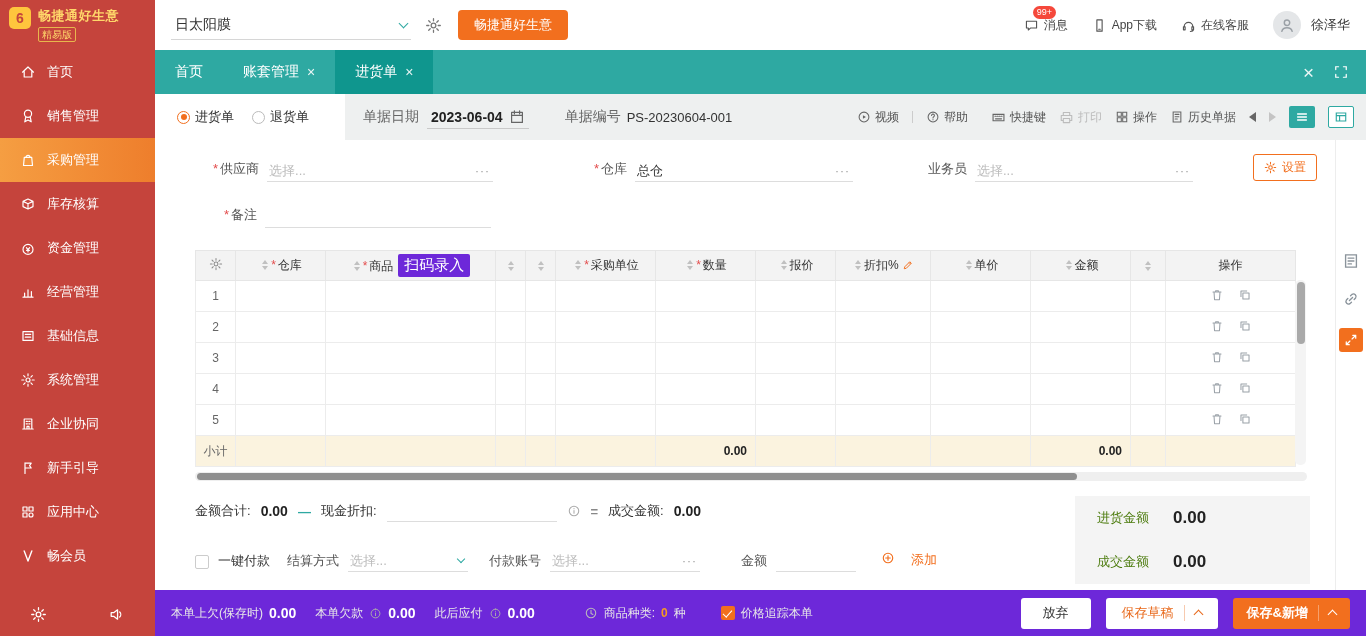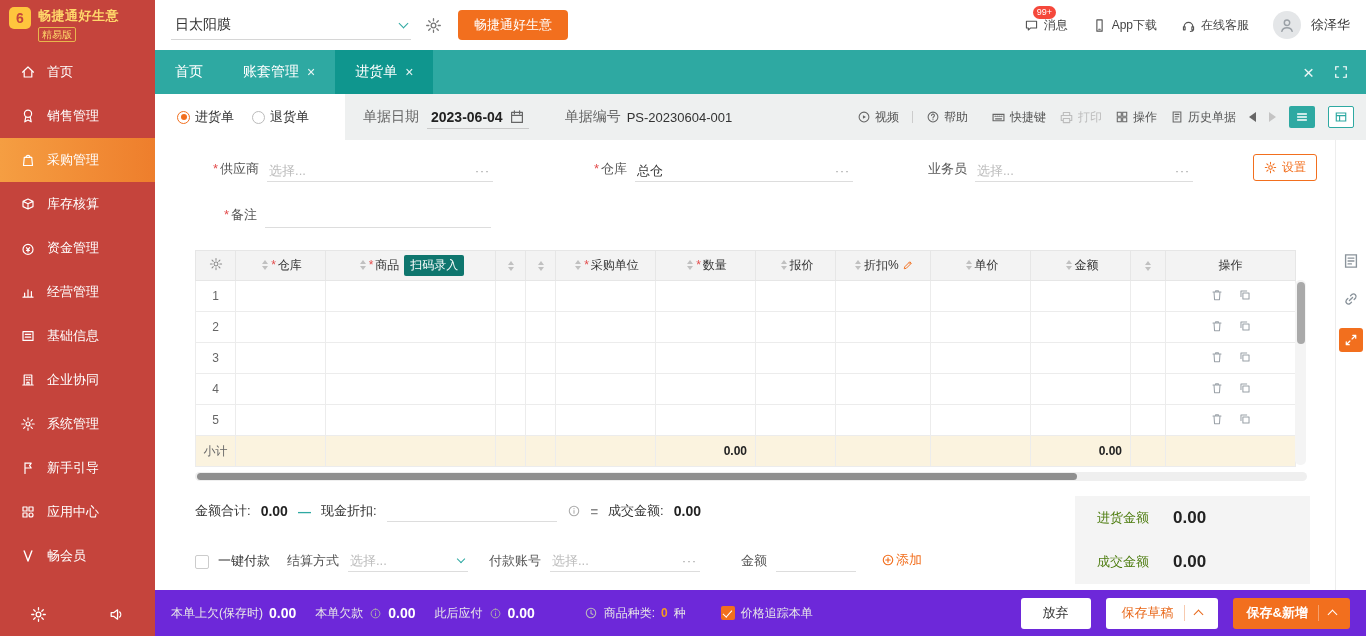--- a/index.html
+++ b/index.html
@@ -72,36 +72,36 @@
 .grid td{border:1px solid #ececec;height:31px;background:#fff}
 .grid td.num{text-align:center;color:#666}
 .grid tr.sub td{background:#fbf3df}
 .grid td.amt{text-align:right;padding-right:8px;font-weight:bold;color:#222}
 .grid td.ops{text-align:center}
 .opsin{display:inline-flex;gap:14px;align-items:center;justify-content:center}
 .sort{display:inline-block;vertical-align:-1px;margin:0 3px}
 .sort i{display:block;width:0;height:0;border-left:3.5px solid transparent;border-right:3.5px solid transparent}
 .sort .u{border-bottom:4px solid #c0c0c0;margin-bottom:2px}
 .sort .d{border-top:4px solid #c0c0c0}
-.scan{display:inline-block;background:#0f766e;color:#fff;font-size:12px;border-radius:2px;padding:2px 6px;margin-left:5px;cursor:pointer}
+.scan{display:inline-block;background:#6d28d9;color:#fff;font-size:15px;border-radius:2px;padding:2px 6px;margin-left:5px;cursor:pointer}
 .thin{display:inline-flex;align-items:center;gap:3px;justify-content:center}
 .vscroll{position:absolute;left:1140px;top:140px;width:11px;height:185px;background:#f4f4f4;border-radius:5px}
 .vthumb{position:absolute;left:1.5px;top:2px;width:8px;height:62px;background:#a9a9a9;border-radius:4px}
 .hscroll{position:absolute;left:40px;top:332px;width:1112px;height:9px;background:#efefef;border-radius:5px}
 .hthumb{position:absolute;left:2px;top:1px;width:880px;height:7px;background:#8f8f8f;border-radius:4px;cursor:pointer}
 
 .totals{position:absolute;left:40px;top:358px;height:26px;display:flex;align-items:center;gap:10px;font-size:13px}
 .tval{font-weight:bold;font-size:14px;color:#222}
 .minus{color:#2ea9a2;font-weight:bold}
 .eq{color:#888;font-weight:bold}
 .payrow{position:absolute;left:40px;top:404px;height:28px;display:flex;align-items:flex-end;gap:9px;font-size:13px;color:#555}
 .ckoff{width:14px;height:14px;background:#fff;border:1px solid #ccc;border-radius:2px;margin-bottom:3px;cursor:pointer}
 .ckon{width:14px;height:14px;background:#f26f1e;border-radius:2px;position:relative;cursor:pointer}
 .ckon::after{content:"";position:absolute;left:4.5px;top:1.5px;width:3.5px;height:8px;border:solid #fff;border-width:0 1.6px 1.6px 0;transform:rotate(42deg)}
-.addbtn{display:flex;align-items:center;gap:1px;color:#f26f1e;cursor:pointer;margin-left:16px;padding-bottom:3px}
+.addbtn{display:flex;align-items:flex-start;gap:16px;color:#f26f1e;cursor:pointer;margin-left:16px;padding-bottom:3px}
 .sumbox{position:absolute;left:920px;top:356px;width:235px;height:88px;background:#f4f4f4;padding:12px 22px;display:flex;flex-direction:column;justify-content:space-between}
 .sumrow{display:flex;align-items:center;gap:16px}
 .sumlbl{font-size:13px;color:#4d7c0f;width:60px}
 .sumval{font-size:17px;font-weight:bold;color:#222}
 
 .rstrip{position:absolute;left:1335px;top:140px;width:31px;height:450px;background:#fff;border-left:1px solid #ededed;display:flex;flex-direction:column;align-items:center;gap:20px;padding-top:112px}
 .rsic{cursor:pointer}
 .rsorange{width:24px;height:24px;background:#f26f1e;border-radius:3px;display:flex;align-items:center;justify-content:center;cursor:pointer}
 
 .bottombar{position:absolute;left:155px;top:590px;width:1211px;height:46px;background:#6d28d9;display:flex;align-items:center;gap:19px;padding:0 16px;color:#e8e8e8;font-size:12px}
@@ -182,32 +182,32 @@
           <span>
             <svg width="16" height="16" viewBox="0 0 16 16" fill="none" stroke="#fff" stroke-width="1.2" stroke-linecap="round" stroke-linejoin="round">
               <path d="M3 3.6h10v8.8H3ZM5.3 6.4h5.4M5.3 9.2h5.4"></path>
             </svg>
           </span>
           <span>基础信息</span>
         </div>
       <div class="mi">
           <span>
             <svg width="16" height="16" viewBox="0 0 16 16" fill="none" stroke="#fff" stroke-width="1.2" stroke-linecap="round" stroke-linejoin="round">
+              <path d="M8 6a2 2 0 1 1 0 4 2 2 0 0 1 0-4ZM8 1.8v2M8 12.2v2M1.8 8h2M12.2 8h2M3.7 3.7l1.4 1.4M10.9 10.9l1.4 1.4M12.3 3.7l-1.4 1.4M5.1 10.9l-1.4 1.4"></path>
+            </svg>
+          </span>
+          <span>系统管理</span>
+        </div>
+      <div class="mi">
+          <span>
+            <svg width="16" height="16" viewBox="0 0 16 16" fill="none" stroke="#fff" stroke-width="1.2" stroke-linecap="round" stroke-linejoin="round">
               <path d="M4.2 13V3h7.6v10M2.8 13h10.4M6.2 5.4h1.2M8.8 5.4H10M6.2 7.8h1.2M8.8 7.8H10M7 13v-2.6h2V13"></path>
             </svg>
           </span>
           <span>企业协同</span>
-        </div>
-      <div class="mi">
-          <span>
-            <svg width="16" height="16" viewBox="0 0 16 16" fill="none" stroke="#fff" stroke-width="1.2" stroke-linecap="round" stroke-linejoin="round">
-              <path d="M8 6a2 2 0 1 1 0 4 2 2 0 0 1 0-4ZM8 1.8v2M8 12.2v2M1.8 8h2M12.2 8h2M3.7 3.7l1.4 1.4M10.9 10.9l1.4 1.4M12.3 3.7l-1.4 1.4M5.1 10.9l-1.4 1.4"></path>
-            </svg>
-          </span>
-          <span>系统管理</span>
         </div>
       <div class="mi">
           <span>
             <svg width="16" height="16" viewBox="0 0 16 16" fill="none" stroke="#fff" stroke-width="1.2" stroke-linecap="round" stroke-linejoin="round">
               <path d="M5 13.5V2.8M5 3.2h6.2L9.6 5.6l1.6 2.4H5"></path>
             </svg>
           </span>
           <span>新手引导</span>
         </div>
       <div class="mi">

